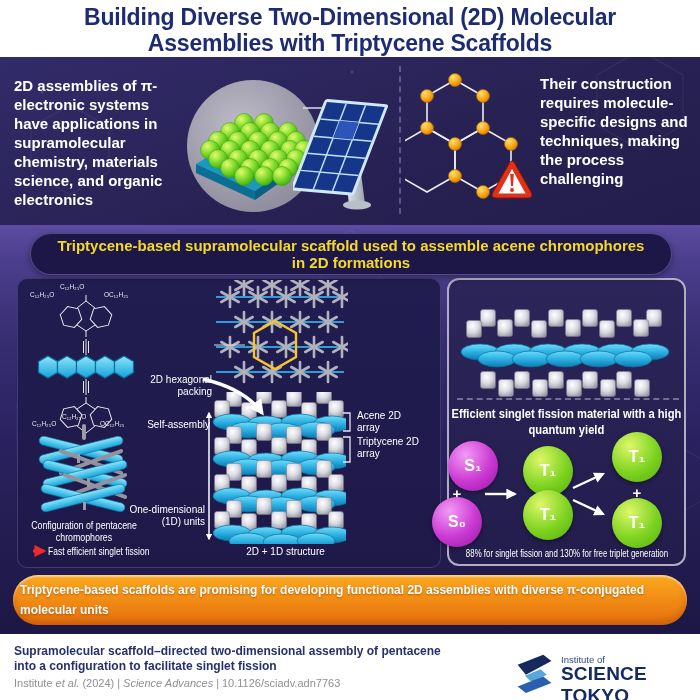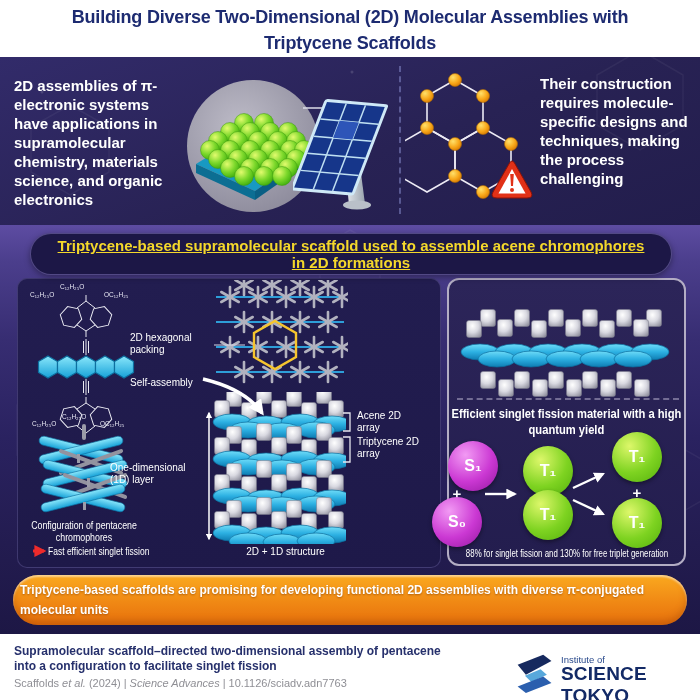--- a/index.html
+++ b/index.html
@@ -1,52 +1,52 @@
 <!DOCTYPE html>
 <html><head>
 <meta charset="utf-8">
 <style>
   html,body{margin:0;padding:0;background:#fff;}
   .page{position:relative;width:700px;height:700px;overflow:hidden;background:#ffffff;
         font-family:"Liberation Sans","DejaVu Sans",sans-serif;}
   
   .header{position:absolute;left:0;top:0;width:700px;height:57px;background:#ffffff;z-index:2;}
-  .header h1{margin:4px auto 0;width:640px;text-align:center;font-size:18px;line-height:26px;
+  .header h1{margin:4px auto 0;width:640px;text-align:center;font-size:23px;line-height:26px;
              font-weight:bold;color:#1d2b71;letter-spacing:-0.2px;}
   .sec-top{position:absolute;left:0;top:57px;width:700px;height:168px;z-index:0;
            background:linear-gradient(160deg,#322b6a 0%,#282254 55%,#221d4c 100%);}
   .sec-mid{position:absolute;left:0;top:225px;width:700px;height:409px;z-index:0;
            background:linear-gradient(180deg,#5d4ca2 0%,#4b3e8c 9%,#372d72 28%,#2a2260 52%,#231c50 78%,#1d1745 100%);}
   .sec-footer{position:absolute;left:0;top:634px;width:700px;height:66px;background:#ffffff;z-index:2;}
   .decor{position:absolute;left:0;top:0;z-index:1;pointer-events:none;}
   
   .intro-text{position:absolute;color:#ffffff;font-weight:bold;font-size:15px;line-height:19px;z-index:3;}
   .intro-left{left:14px;top:76px;width:172px;}
   .intro-right{left:540px;top:74px;width:156px;}
   .divider-dashed{position:absolute;left:399px;top:66px;height:148px;width:0;
                   border-left:2px dashed rgba(150,158,225,.45);z-index:2;}
   
   .banner-top{position:absolute;left:30px;top:233px;width:640px;height:40px;background:#1c1746;
               border:1.5px solid rgba(135,124,196,.5);border-radius:21px;z-index:3;
               box-shadow:0 2px 6px rgba(0,0,0,.35);}
   .banner-top span{display:block;width:600px;margin:3px auto 0;text-align:center;color:#f4d82b;
-                   font-weight:bold;font-size:15px;line-height:17px;text-decoration:underline;}
+                   font-weight:bold;font-size:15px;line-height:17px;}
   .banner-orange{position:absolute;left:13px;top:575px;width:674px;height:50px;border-radius:26px;z-index:3;
                  background:linear-gradient(180deg,#faa91f 0%,#f08814 55%,#e7700c 100%);
                  box-shadow:inset 0 2px 2px rgba(255,255,255,.5), inset 0 -4px 7px rgba(150,60,0,.35);}
   .banner-orange span{display:block;width:660px;margin:5px auto 0;text-align:left;color:#ffffff;
                       font-weight:bold;font-size:12px;line-height:20px;text-shadow:0 1px 2px rgba(130,60,0,.6);}
   
   .panel-left{position:absolute;left:17px;top:278px;width:422px;height:288px;border-radius:10px;z-index:2;
               background:linear-gradient(180deg,#221d50,#1e1949);border:1px solid rgba(140,130,200,.3);}
   .panel-right{position:absolute;left:447px;top:278px;width:239px;height:288px;border-radius:12px;z-index:2;
                background:linear-gradient(180deg,#2c2559,#231d4e);border:2px solid #b3adc4;box-sizing:border-box;}
   .gfx{position:absolute;z-index:3;}
   .lbl{position:absolute;color:#ffffff;z-index:4;font-size:10px;line-height:12px;}
-  .lbl.right{}
+  .lbl.right{text-align:right;margin-top:42px;}
   .lbl.center{text-align:center;}
   .squish-l{transform:scaleX(.85);transform-origin:left center;}
   .squish-c{transform:scaleX(.88);transform-origin:center center;}
   .formula{position:absolute;color:#e8e8f4;font-size:6.5px;line-height:7px;z-index:4;white-space:nowrap;}
   
   .rp-title1{position:absolute;left:447px;top:287px;width:239px;text-align:center;color:#fff;
              font-weight:bold;font-size:15px;z-index:4;}
   .rp-divider{position:absolute;left:457px;top:398px;width:222px;border-top:2px dashed #8d86aa;opacity:.75;z-index:4;}
   .rp-title2{position:absolute;left:446px;top:406px;width:280px;text-align:center;color:#fff;
              font-weight:bold;font-size:13px;line-height:16px;z-index:4;
@@ -405,21 +405,21 @@
     <line x1="192" y1="134" x2="192" y2="260" stroke="#ffffff" stroke-width="1.5" marker-start="url(#mW)" marker-end="url(#mW)"></line>
     <path d="M326,134 L333,134 L333,152 L326,152" fill="none" stroke="#e6e6ee" stroke-width="1.3"></path>
     <path d="M326,158 L333,158 L333,183 L326,183" fill="none" stroke="#e6e6ee" stroke-width="1.3"></path>
     <line x1="16" y1="272" x2="27" y2="272" stroke="#ee2b2b" stroke-width="3" marker-end="url(#mR)"></line>
   </svg>
 
   <div class="lbl right" style="left:130px;top:332px;width:82px">2D hexagonal packing</div>
   <div class="lbl right" style="left:130px;top:377px;width:80px">Self-assembly</div>
   <div class="lbl" style="left:357px;top:410px;width:60px">Acene 2D array</div>
   <div class="lbl" style="left:357px;top:436px;width:66px">Triptycene 2D array</div>
-  <div class="lbl right" style="left:110px;top:462px;width:95px">One-dimensional (1D) layer</div>
+  <div class="lbl right" style="left:110px;top:462px;width:95px">One-dimensional (1D) units</div>
   <div class="lbl center squish-c" style="left:9px;top:520px;width:150px">Configuration of pentacene chromophores</div>
   <div class="lbl squish-l" style="left:48px;top:546px;width:160px">Fast efficient singlet fission</div>
   <div class="lbl center" style="left:228px;top:546px;width:115px">2D + 1D structure</div>
 
 
   <svg class="gfx" style="left:452px;top:304px" width="230" height="94" viewBox="0 0 230 94">
     <use href="#symCube" x="36" y="14"></use>
       <use href="#symCube" x="70" y="14"></use>
       <use href="#symCube" x="104" y="14"></use>
       <use href="#symCube" x="138" y="14"></use>
@@ -473,21 +473,21 @@
   </svg>
 
   <div class="rp-caption">88% for singlet fission and 130% for free triplet generation</div>
 
   <div class="banner-orange">
     <span>Triptycene-based scaffolds are promising for developing functional 2D assemblies with diverse π-conjugated molecular units</span>
   </div>
 
   <div class="paper-title">Supramolecular scaffold–directed two-dimensional assembly of pentacene into a configuration to facilitate singlet fission</div>
   <div class="cite">
-    <span>Scaffolds</span><span class="it">et al.</span><span>(2024)</span><span>|</span><span class="it">Science Advances</span><span>|</span><span>10.1126/sciadv.adn7763</span>
+    <span>Institute</span><span class="it">et al.</span><span>(2024)</span><span>|</span><span class="it">Science Advances</span><span>|</span><span>10.1126/sciadv.adn7763</span>
   </div>
 
   <svg class="gfx" style="left:515px;top:651px;z-index:3" width="40" height="42" viewBox="0 0 40 46">
     <polygon points="1,15 29,4 38,11 10,26" fill="#16295e"></polygon>
     <polygon points="9,27 26,20 33,26 16,34" fill="#58a8db"></polygon>
     <polygon points="1,39 29,28 38,35 10,46" fill="#2b5fae"></polygon>
   </svg>
   <div class="logo-text1">Institute of</div>
   <div class="logo-text2">SCIENCE TOKYO</div>
 

